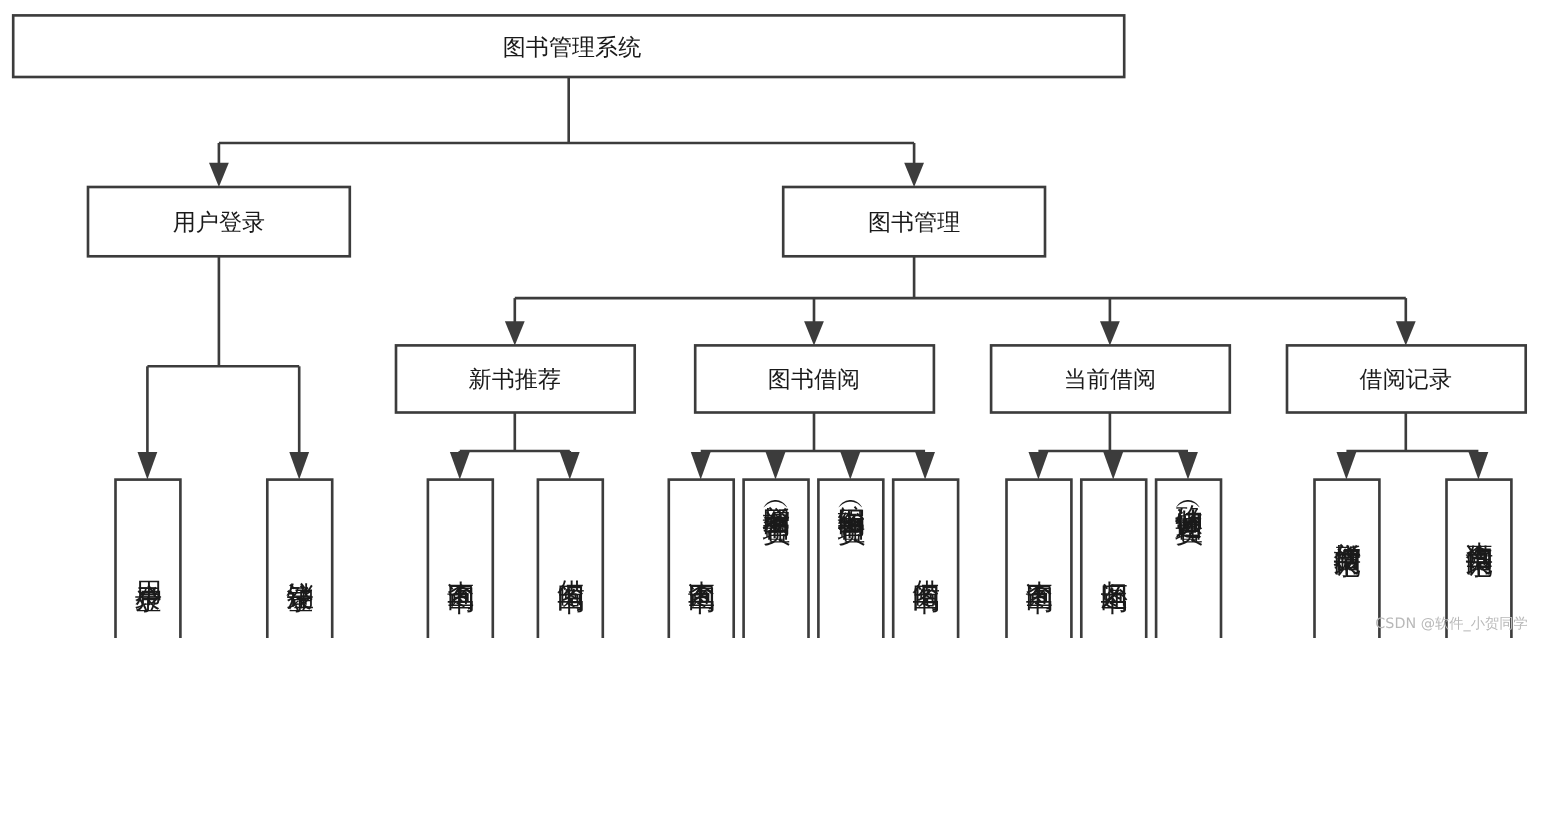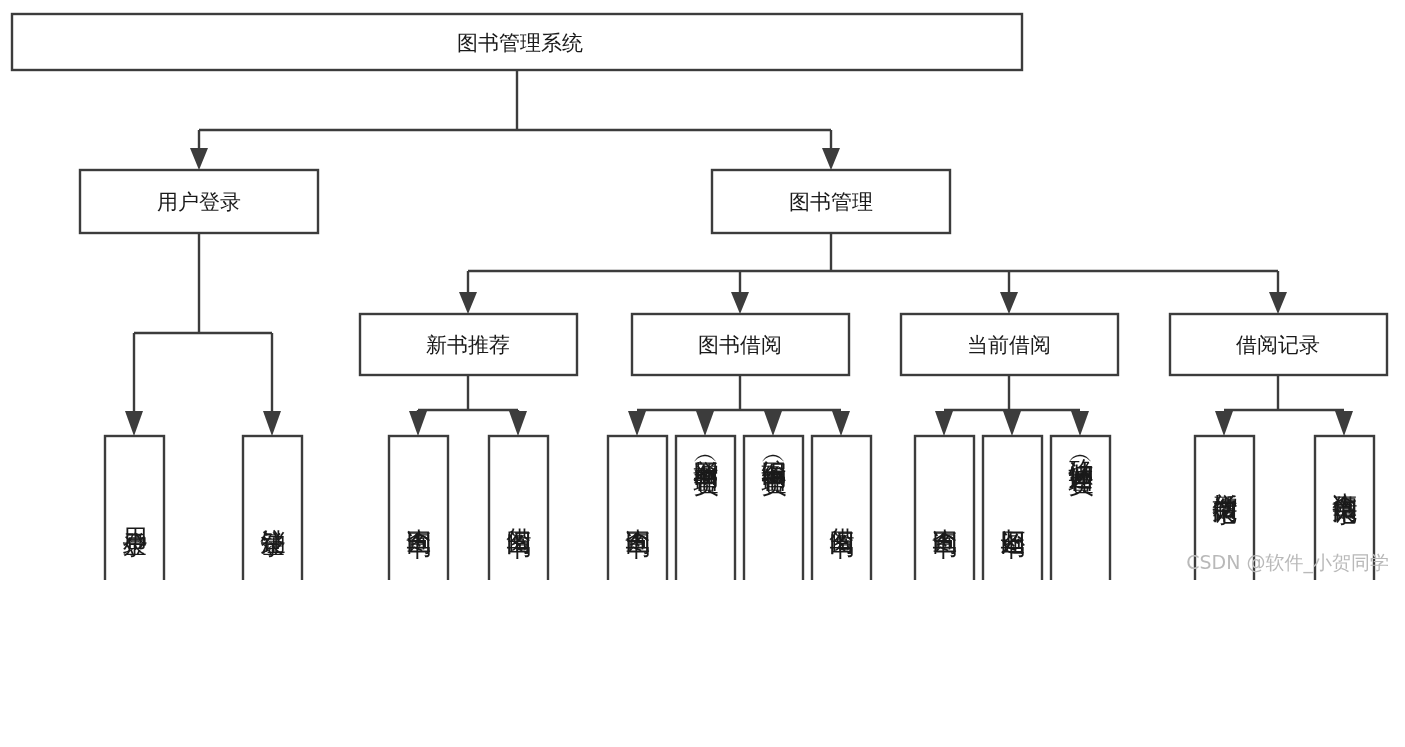--- a/index.html
+++ b/index.html
@@ -55,21 +55,21 @@
     text-anchor: middle;
     writing-mode: vertical-rl;
     text-orientation: upright;
     letter-spacing: 2px;
   }
   .watermark-text {
     position: absolute;
     right: 16px;
     bottom: 4px;
     font-family: "DejaVu Sans", "Liberation Sans", sans-serif;
-    font-size: 19px;
+    font-size: 13px;
     color: #b9b9b9;
     white-space: nowrap;
     pointer-events: none;
     user-select: none;
   }
 </style>
 </head>
 <body>
 
 <div id="diagram-root">

